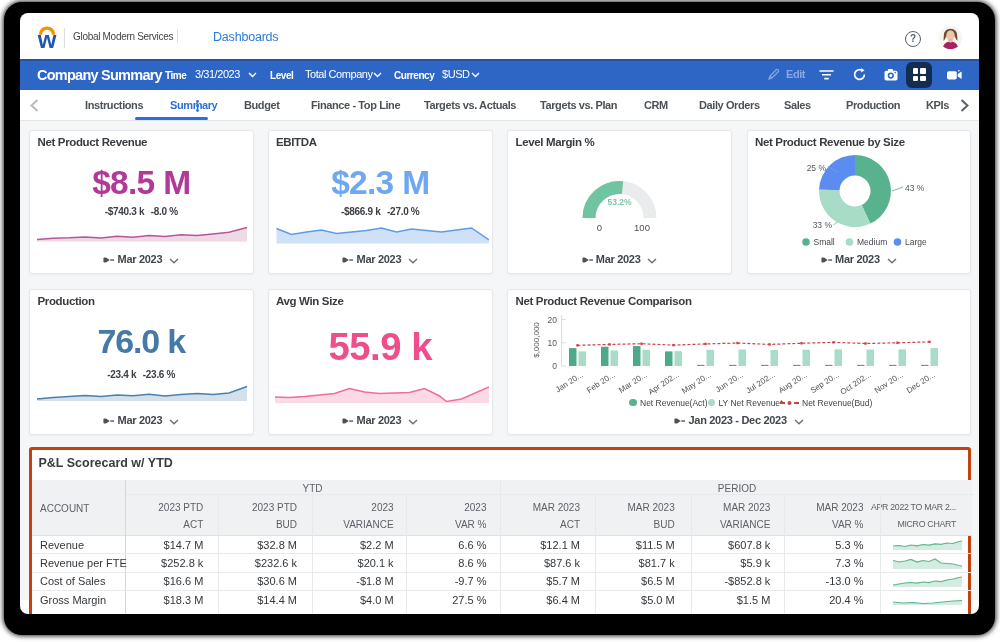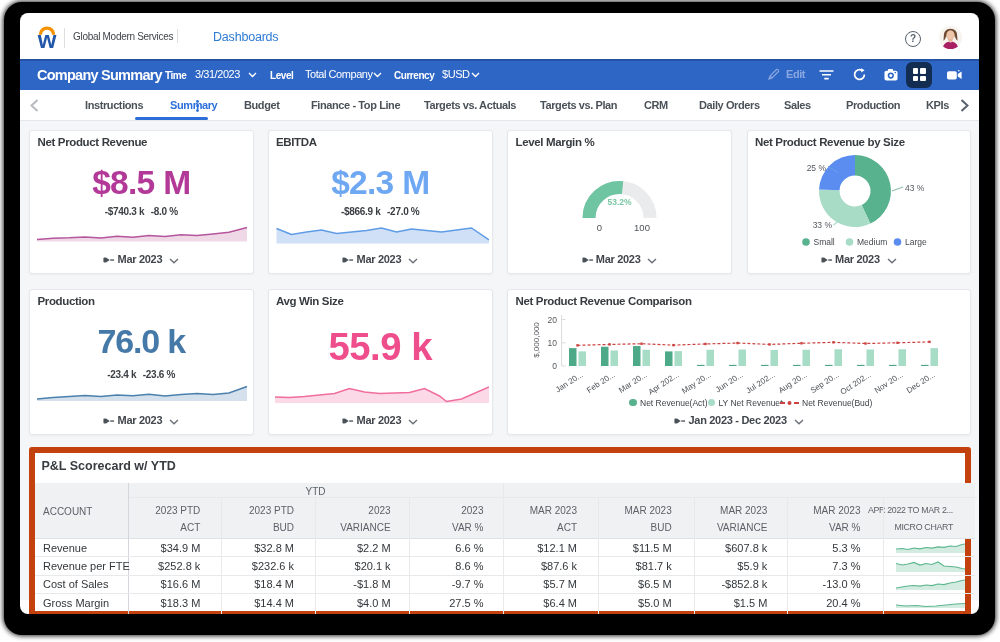--- a/index.html
+++ b/index.html
@@ -24,21 +24,21 @@
 
 .content{position:absolute;left:0;top:108px;width:100%;height:479px;background:#f5f6f8;}
 .card{position:absolute;background:#fff;border:1px solid #e5e7ea;border-radius:3px;box-sizing:border-box;box-shadow:0 1px 2px rgba(40,50,60,.05);}
 .card .h{position:absolute;left:7.5px;top:4.5px;font-size:11.5px;letter-spacing:-0.35px;font-weight:bold;color:#383c40;}
 .num{position:absolute;left:0;right:0;text-align:center;font-weight:bold;}
 .delta{position:absolute;left:0;right:0;text-align:center;font-size:10px;letter-spacing:-0.3px;font-weight:bold;color:#3b3f44;}
 .cfoot{position:absolute;left:0;right:0;bottom:5.5px;height:15px;text-align:center;font-size:11px;letter-spacing:-0.3px;font-weight:bold;color:#41464c;white-space:nowrap;}
 .cfoot svg{vertical-align:-1px;}
 .chev{display:inline-block;margin-left:7px;vertical-align:1px;}
 
-.pnl{position:absolute;left:9px;top:434px;width:942px;height:170px;background:#fff;border:6px solid #c2410c;border-radius:3px 3px 0 0;box-sizing:border-box;}
+.pnl{position:absolute;left:9px;top:434px;width:942px;height:170px;background:#fff;border:3px solid #c2410c;border-radius:3px 3px 0 0;box-sizing:border-box;}
 .pnl .cell{position:absolute;font-size:10px;color:#5c6167;white-space:nowrap;}
 .pnl .val{position:absolute;font-size:11px;color:#33373b;text-align:right;white-space:nowrap;}
 .pnl .acc{position:absolute;left:8px;font-size:11px;color:#33373b;white-space:nowrap;}
 .vline{position:absolute;width:1px;background:#e7e9eb;}
 .hline{position:absolute;height:1px;background:#e7e9eb;}
 .appfoot{position:absolute;left:0;top:587px;width:100%;height:14px;background:#fff;border-top:1px solid #e6e8ea;z-index:6;font-size:8.8px;letter-spacing:-0.5px;color:#6d747c;}
 </style>
 </head>
 <body>
 <div class="frame">
@@ -340,20 +340,21 @@
           </svg> Jan 2023 - Dec 2023<svg class="chev" width="10" height="6" viewBox="0 0 10 6">
             <path d="M1,1 L5,4.7 L9,1" fill="none" stroke="#6a7077" stroke-width="1.4"></path>
           </svg></div>
   </div>
 
   <div class="pnl">
     <div style="position:absolute;left:6.5px;top:6px;font-size:12.5px;font-weight:bold;color:#383c40;">P&amp;L Scorecard w/ YTD</div>
     <div style="position:absolute;left:0;top:29.6px;width:940px;height:55.4px;background:#f0f1f3;"></div>
     <div class="cell" style="left:0;top:32.5px;width:561px;text-align:center;">&nbsp;</div>
     <div class="cell" style="left:93px;top:32.5px;width:375px;text-align:center;">YTD</div>
+    <div class="cell" style="left:468px;top:32.5px;width:474px;text-align:center;">PERIOD</div>
     <div class="hline" style="left:93px;top:44px;width:849px;"></div>
     <div class="cell" style="left:8px;top:52.5px;">ACCOUNT</div>
     <div class="cell" style="right:764.7px;top:51.5px;">2023 PTD</div>
     <div class="cell" style="right:764.7px;top:68.5px;">ACT</div>
     <div class="cell" style="right:671.0px;top:51.5px;">2023 PTD</div>
     <div class="cell" style="right:671.0px;top:68.5px;">BUD</div>
     <div class="cell" style="right:574.4px;top:51.5px;">2023</div>
     <div class="cell" style="right:574.4px;top:68.5px;">VARIANCE</div>
     <div class="cell" style="right:481.5px;top:51.5px;">2023</div>
     <div class="cell" style="right:481.5px;top:68.5px;">VAR %</div>
@@ -371,21 +372,21 @@
     <div class="vline" style="left:93px;top:29.6px;height:140px;background:#d3d6da;"></div>
     <div class="vline" style="left:186px;top:44px;height:125.0px;"></div>
     <div class="vline" style="left:280px;top:44px;height:125.0px;"></div>
     <div class="vline" style="left:374px;top:44px;height:125.0px;"></div>
     <div class="vline" style="left:468px;top:29.6px;height:139.4px;"></div>
     <div class="vline" style="left:563px;top:44px;height:125.0px;"></div>
     <div class="vline" style="left:659px;top:44px;height:125.0px;"></div>
     <div class="vline" style="left:751.5px;top:44px;height:125.0px;"></div>
     <div class="vline" style="left:848px;top:44px;height:125.0px;"></div>
     <div class="acc" style="top:88.8px;">Revenue</div>
-    <div class="val" style="right:764.7px;top:88.8px;">$34.9 M</div>
+    <div class="val" style="right:764.7px;top:88.8px;">$14.7 M</div>
     <div class="val" style="right:671.0px;top:88.8px;">$32.8 M</div>
     <div class="val" style="right:574.4px;top:88.8px;">$2.2 M</div>
     <div class="val" style="right:481.5px;top:88.8px;">6.6 %</div>
     <div class="val" style="right:388.0px;top:88.8px;">$12.1 M</div>
     <div class="val" style="right:293.3px;top:88.8px;">$11.5 M</div>
     <div class="val" style="right:197.7px;top:88.8px;">$607.8 k</div>
     <div class="val" style="right:104.5px;top:88.8px;">5.3 %</div>
     <svg style="position:absolute;left:860.5px;top:87.2px" width="69" height="14" viewBox="0 0 69 14">
           <polygon points="0,9 6,8.5 12,9.5 18,8 24,8.8 30,7.5 36,8.2 42,6.8 48,7.4 54,6 60,6.5 66,4.5 69,4 69,13 0,13" fill="#d3ebe0"></polygon>
           <polyline points="0,9 6,8.5 12,9.5 18,8 24,8.8 30,7.5 36,8.2 42,6.8 48,7.4 54,6 60,6.5 66,4.5 69,4" fill="none" stroke="#5cb68e" stroke-width="1.2"></polyline>
@@ -399,21 +400,21 @@
     <div class="val" style="right:293.3px;top:107.1px;">$81.7 k</div>
     <div class="val" style="right:197.7px;top:107.1px;">$5.9 k</div>
     <div class="val" style="right:104.5px;top:107.1px;">7.3 %</div>
     <svg style="position:absolute;left:860.5px;top:105.5px" width="69" height="14" viewBox="0 0 69 14">
           <polygon points="0,4.5 6,6 12,5 18,3.5 24,6 30,4.5 36,5.5 42,3 48,7 54,7.5 60,8 66,9.5 69,10 69,13 0,13" fill="#d3ebe0"></polygon>
           <polyline points="0,4.5 6,6 12,5 18,3.5 24,6 30,4.5 36,5.5 42,3 48,7 54,7.5 60,8 66,9.5 69,10" fill="none" stroke="#5cb68e" stroke-width="1.2"></polyline>
         </svg>
     <div class="hline" style="left:0;top:103.3px;width:940px;"></div>
     <div class="acc" style="top:125.4px;">Cost of Sales</div>
     <div class="val" style="right:764.7px;top:125.4px;">$16.6 M</div>
-    <div class="val" style="right:671.0px;top:125.4px;">$18.4 M</div>
+    <div class="val" style="right:671.0px;top:125.4px;">$30.6 M</div>
     <div class="val" style="right:574.4px;top:125.4px;">-$1.8 M</div>
     <div class="val" style="right:481.5px;top:125.4px;">-9.7 %</div>
     <div class="val" style="right:388.0px;top:125.4px;">$5.7 M</div>
     <div class="val" style="right:293.3px;top:125.4px;">$6.5 M</div>
     <div class="val" style="right:197.7px;top:125.4px;">-$852.8 k</div>
     <div class="val" style="right:104.5px;top:125.4px;">-13.0 %</div>
     <svg style="position:absolute;left:860.5px;top:123.8px" width="69" height="14" viewBox="0 0 69 14">
           <polygon points="0,11 6,10 12,9 18,8.5 24,9.2 30,8 36,8.6 42,7 48,7.6 54,6 60,5 66,3.5 69,3 69,13 0,13" fill="#d3ebe0"></polygon>
           <polyline points="0,11 6,10 12,9 18,8.5 24,9.2 30,8 36,8.6 42,7 48,7.6 54,6 60,5 66,3.5 69,3" fill="none" stroke="#5cb68e" stroke-width="1.2"></polyline>
         </svg>

